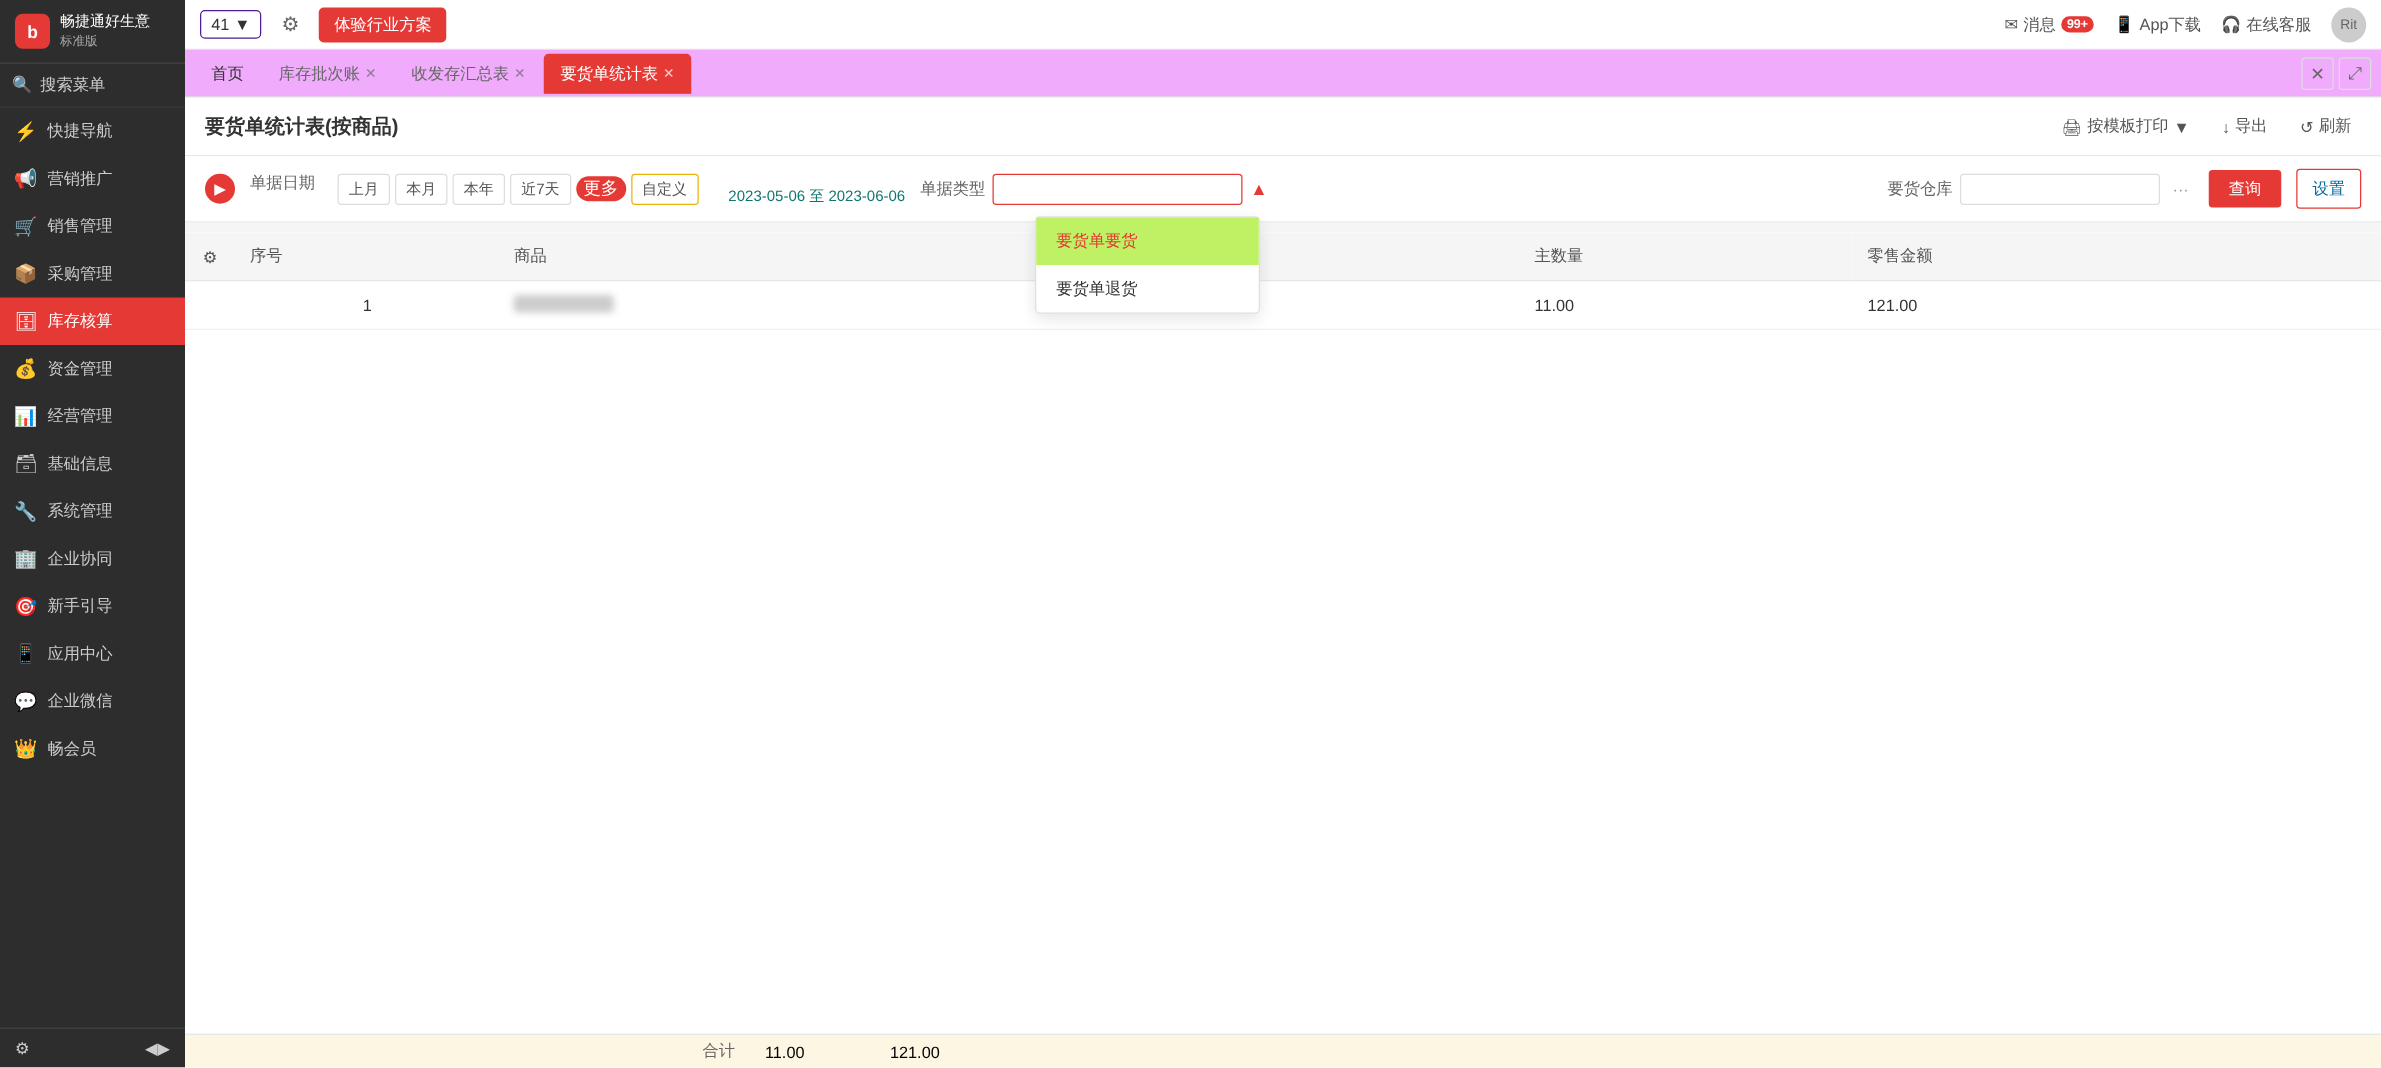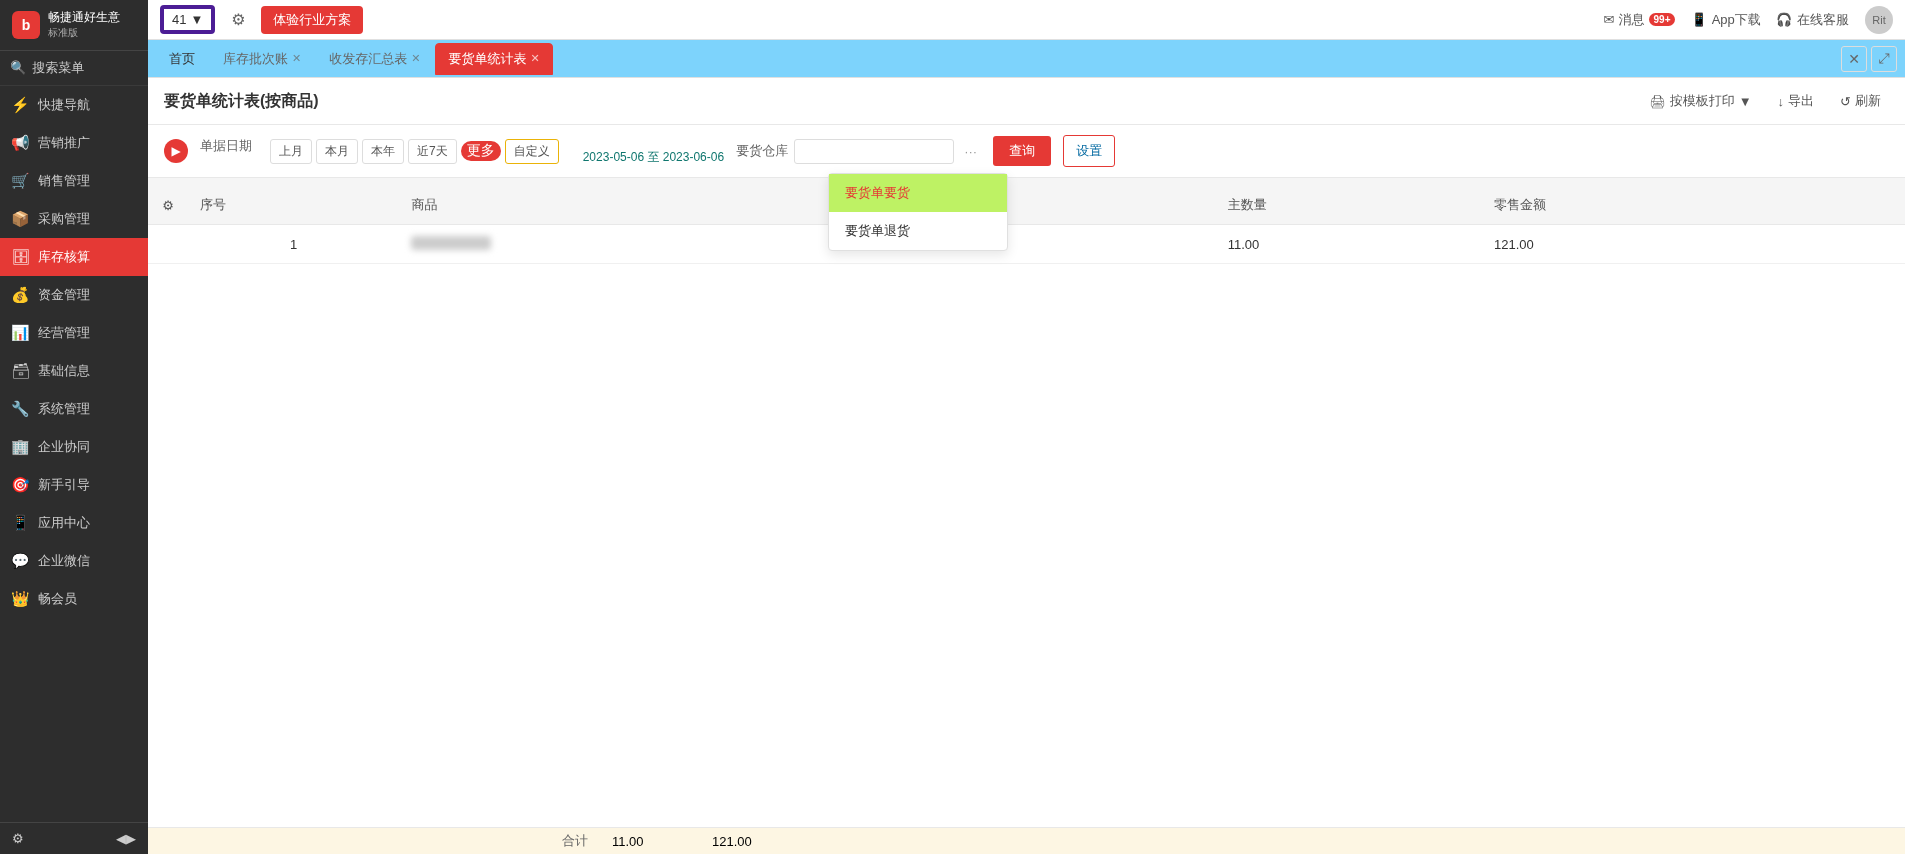--- a/index.html
+++ b/index.html
@@ -60,21 +60,21 @@
 
     
     .topbar {
       height: 40px; background: #fff; border-bottom: 1px solid #e0e0e0;
       display: flex; align-items: center; padding: 0 12px; gap: 10px;
       justify-content: space-between;
     }
     .topbar-left { display: flex; align-items: center; gap: 10px; }
     .store-selector {
       display: flex; align-items: center; gap: 4px;
-      border: 4px solid #4c1d95; border-radius: 4px; padding: 3px 8px;
+      border: 1px solid #4c1d95; border-radius: 4px; padding: 3px 8px;
       cursor: pointer; font-size: 13px; color: #333;
     }
     .settings-btn {
       width: 26px; height: 26px; display: flex; align-items: center; justify-content: center;
       cursor: pointer; color: #666; font-size: 16px;
     }
     .trial-btn {
       background: #e53935; color: white; border: none; border-radius: 4px;
       padding: 5px 12px; cursor: pointer; font-size: 13px;
     }
@@ -86,21 +86,21 @@
       background: #e53935; color: white; border-radius: 10px;
       padding: 1px 5px; font-size: 10px; font-weight: bold;
     }
     .user-avatar {
       width: 28px; height: 28px; background: #ccc; border-radius: 50%;
       display: flex; align-items: center; justify-content: center; color: #666; font-size: 11px;
     }
 
     
     .tabs-bar {
-      height: 38px; background: #7dd3fc; border-bottom: 1px solid #e0e0e0;
+      height: 38px; background: #f0abfc; border-bottom: 1px solid #e0e0e0;
       display: flex; align-items: center; padding: 0 8px; gap: 2px;
     }
     .tab {
       display: flex; align-items: center; gap: 4px;
       padding: 0 12px; height: 32px; border-radius: 4px 4px 0 0;
       cursor: pointer; font-size: 13px; color: #666;
       border: 1px solid transparent;
     }
     .tab.active {
       background: #e53935; color: white;
@@ -413,20 +413,25 @@
           <button class="date-btn">上月</button>
           <button class="date-btn">本月</button>
           <button class="date-btn">本年</button>
           <button class="date-btn">近7天</button>
           <span class="date-more-badge">更多</span>
           <button class="date-custom">自定义</button>
         </div>
         <span class="date-range">2023-05-06 至 2023-06-06</span>
       </div>
 
+      <div class="filter-type-group">
+        <span class="filter-label">单据类型</span>
+        <input class="filter-type-input" type="text" value="" style="">
+        <span class="dropdown-arrow">▲</span>
+      </div>
 
       <div class="warehouse-group">
         <span class="filter-label">要货仓库</span>
         <input class="warehouse-input" type="text" value="" style="">
         <span class="more-dots">···</span>
       </div>
 
       <button class="query-btn">查询</button>
       <button class="settings-filter-btn">设置</button>
 

